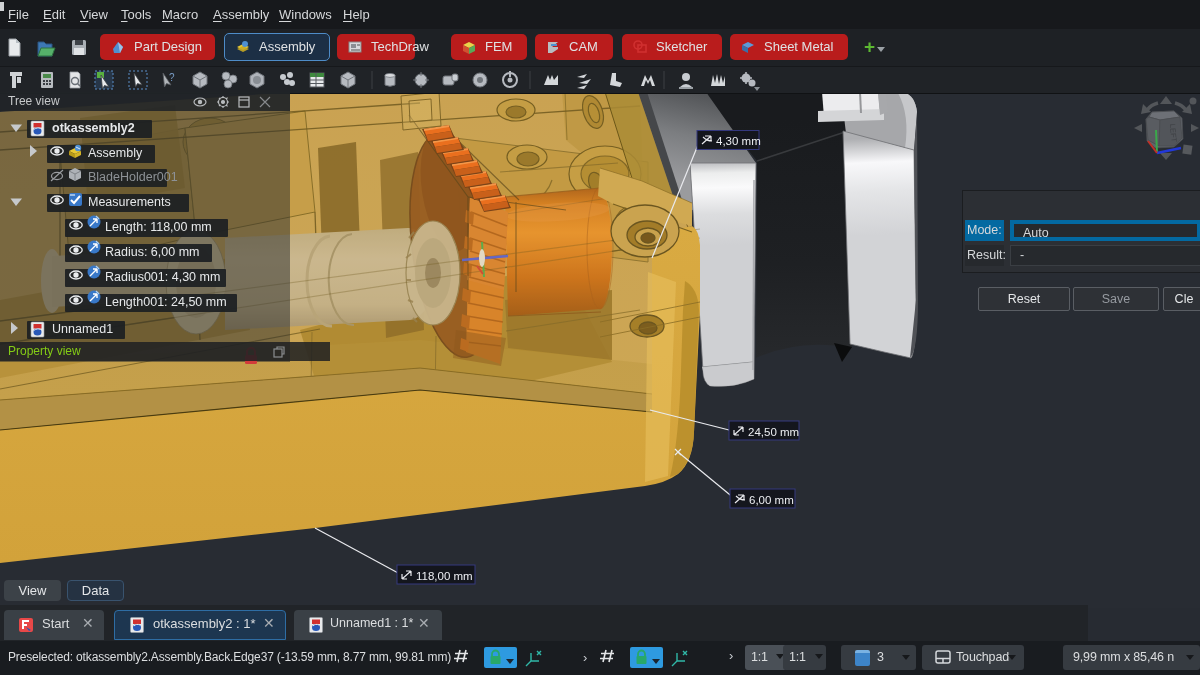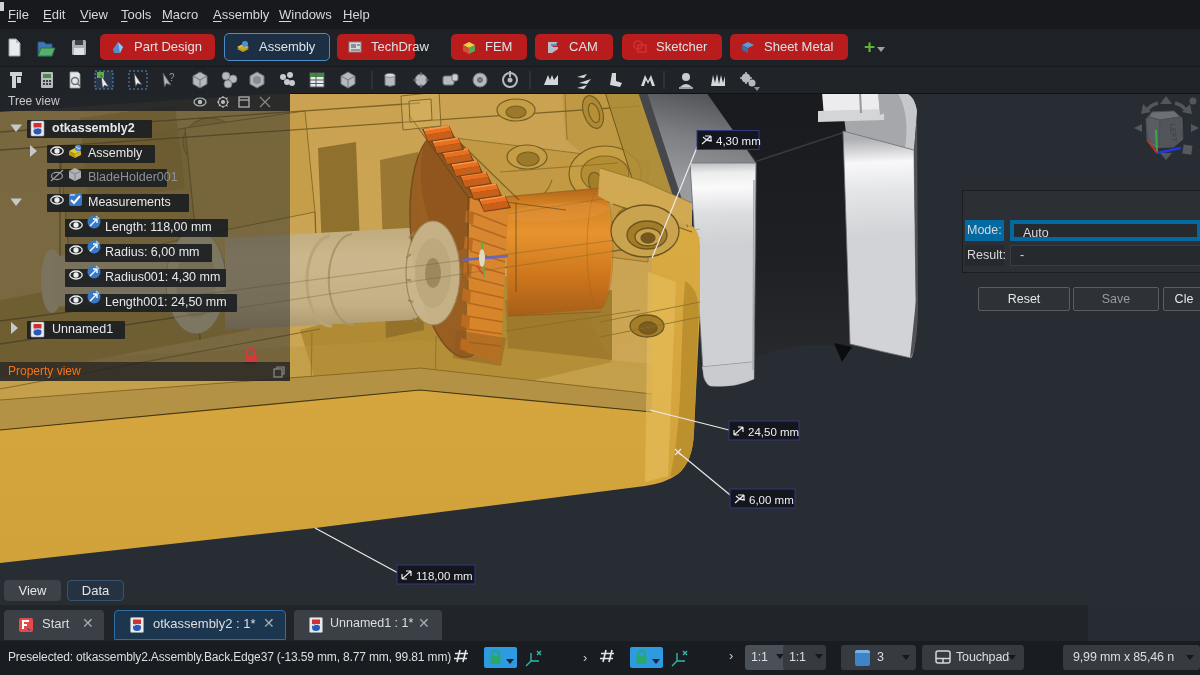--- a/index.html
+++ b/index.html
@@ -16,21 +16,21 @@
 .wbtn .tx{position:absolute;left:34px;top:0;}
 #iconbar{left:0;top:66px;width:1200px;height:26px;background:#202327;border-top:1px solid #16181b;box-shadow:0 1px 0 #101214;}
 
 #tabstrip{left:0;top:605px;width:1088px;height:36px;background:#212428;}
 #statusbar{left:0;top:641px;width:1200px;height:34px;background:#191c20;color:#dcdee0;font-size:12px;letter-spacing:-0.15px;}
 .tab{position:absolute;top:5px;height:30px;border-radius:4px 4px 0 0;background:#3a4046;color:#dcdee0;font-size:13px;}
 .sbtn{position:absolute;background:#363b41;border-radius:3px;color:#dcdee0;font-size:12.5px;}
 
 #treepanel{left:0;top:92px;width:290px;height:270px;background:rgba(46,47,46,0.52);}
 #treehdr{left:0;top:92px;width:290px;height:19px;background:rgba(32,35,39,0.88);color:#c6c8ca;font-size:12px;}
-#propbar{left:0;top:362px;width:290px;height:19px;background:rgba(30,32,35,0.85);color:#f97316;font-size:12px;}
+#propbar{left:0;top:342px;width:290px;height:19px;background:rgba(30,32,35,0.85);color:#84cc16;font-size:12px;padding-left:40px;}
 .trow{position:absolute;background:rgba(28,31,34,0.93);color:#e6e8ea;font-size:12.5px;border-radius:1px;}
 .trow .t{position:absolute;top:1px;white-space:nowrap;}
 
 #mpanel{left:962px;top:190px;width:238px;height:81px;background:#2c2f34;border:1px solid #1b1d20;border-right:none;}
 #mhdr{left:962px;top:190px;width:238px;height:22px;background:#33373c;border-bottom:2px solid #4b5056;}
 .mbtn{position:absolute;top:287px;height:22px;background:#2e3136;border:1px solid #5a5e64;border-radius:2px;
 color:#e4e6e8;font-size:12.5px;text-align:center;line-height:22px;}
 </style></head>
 <body>
 <div id="page">

